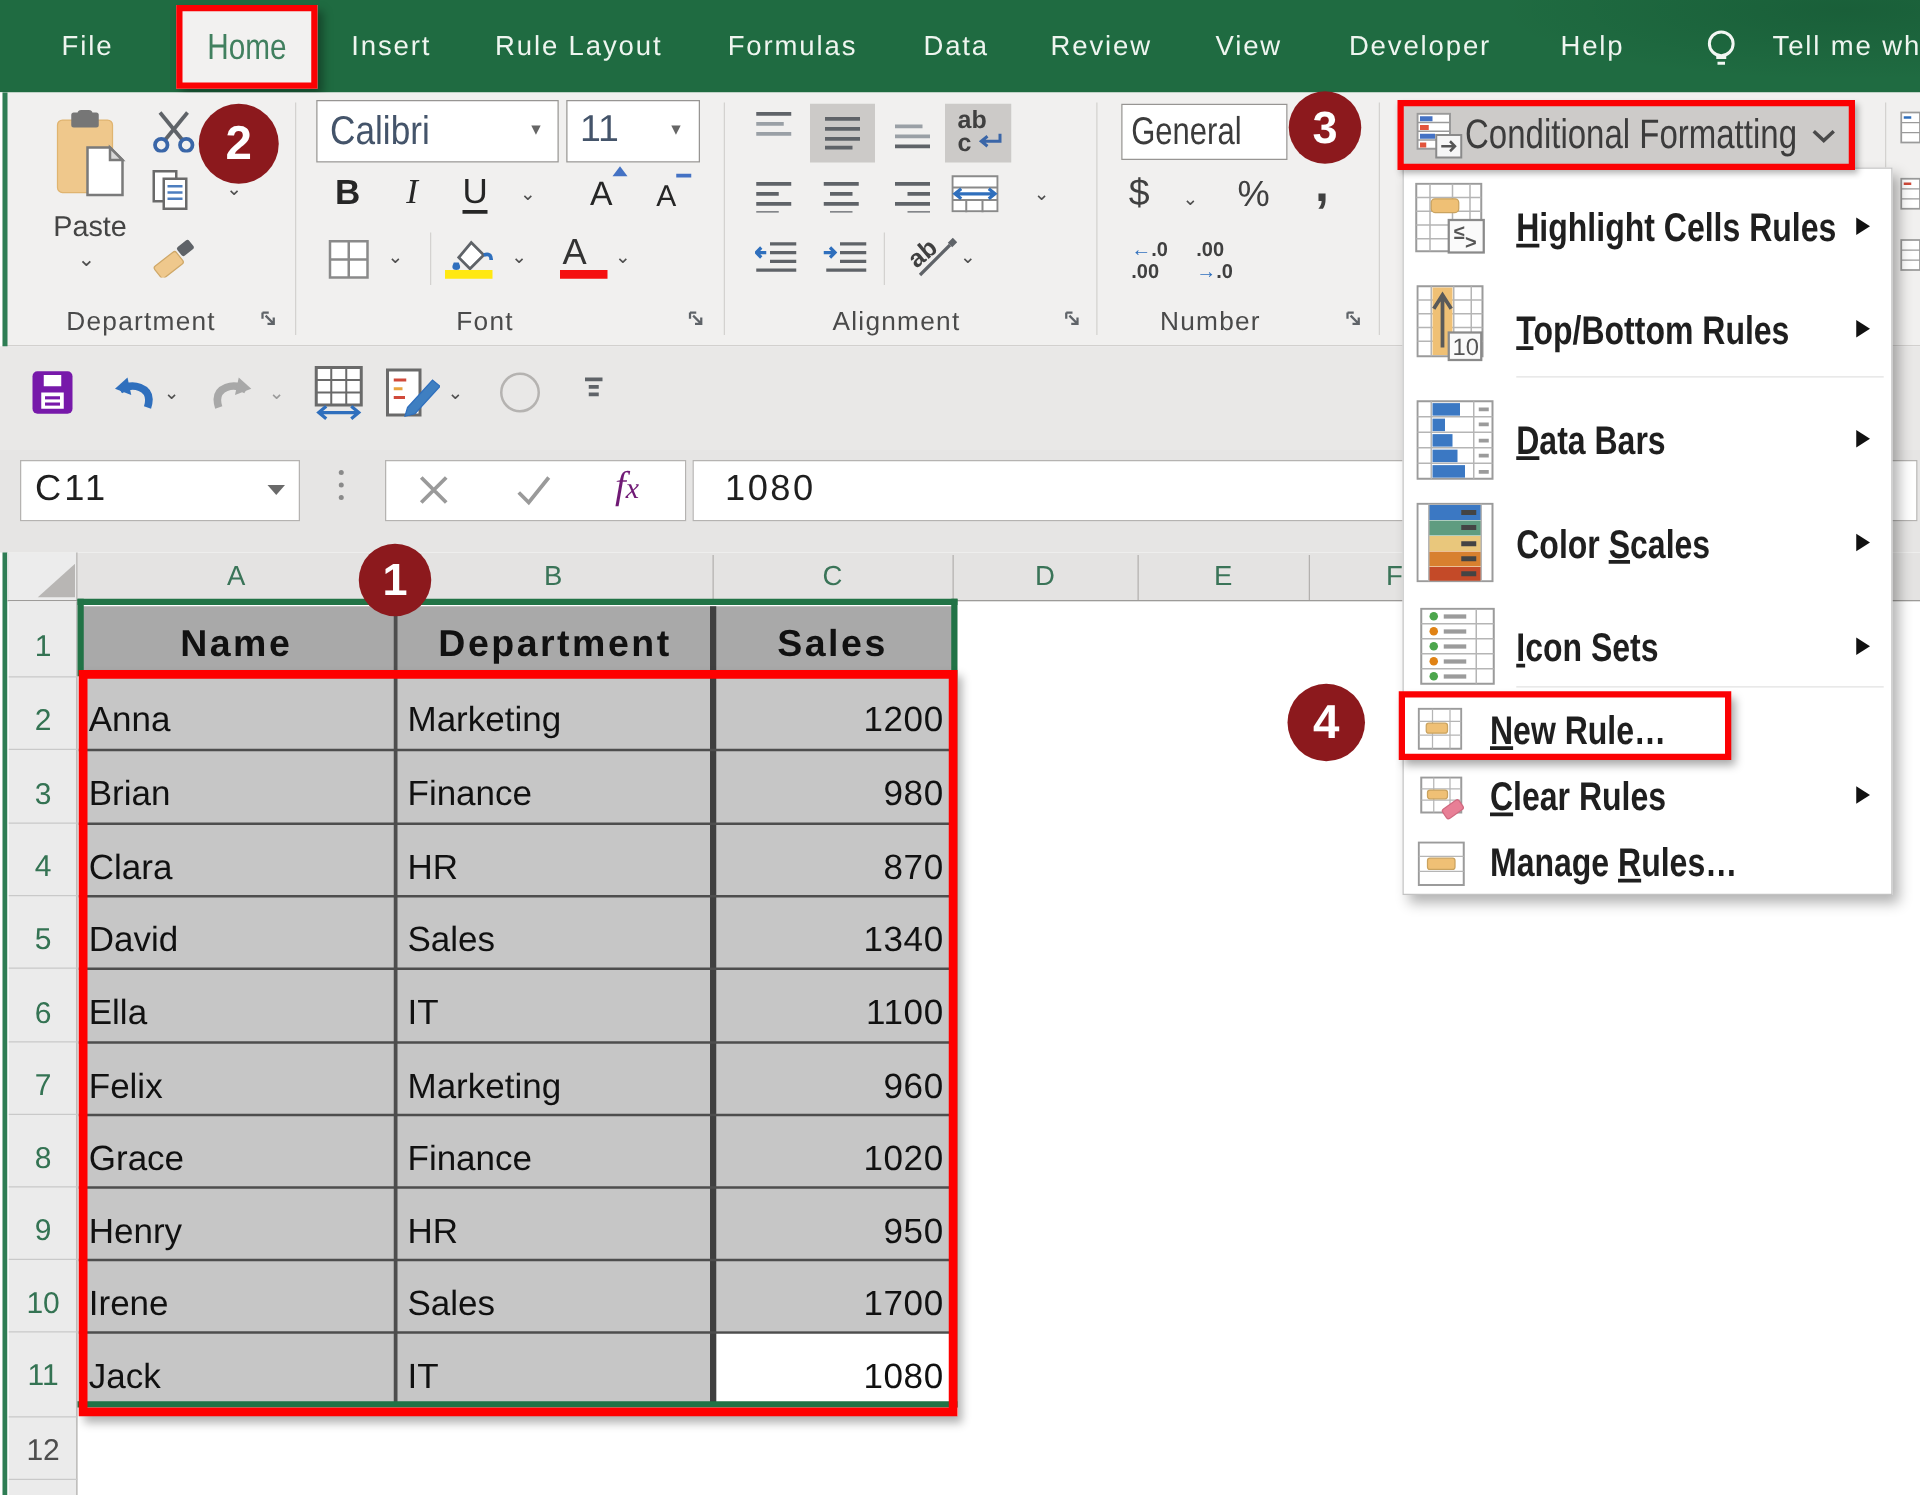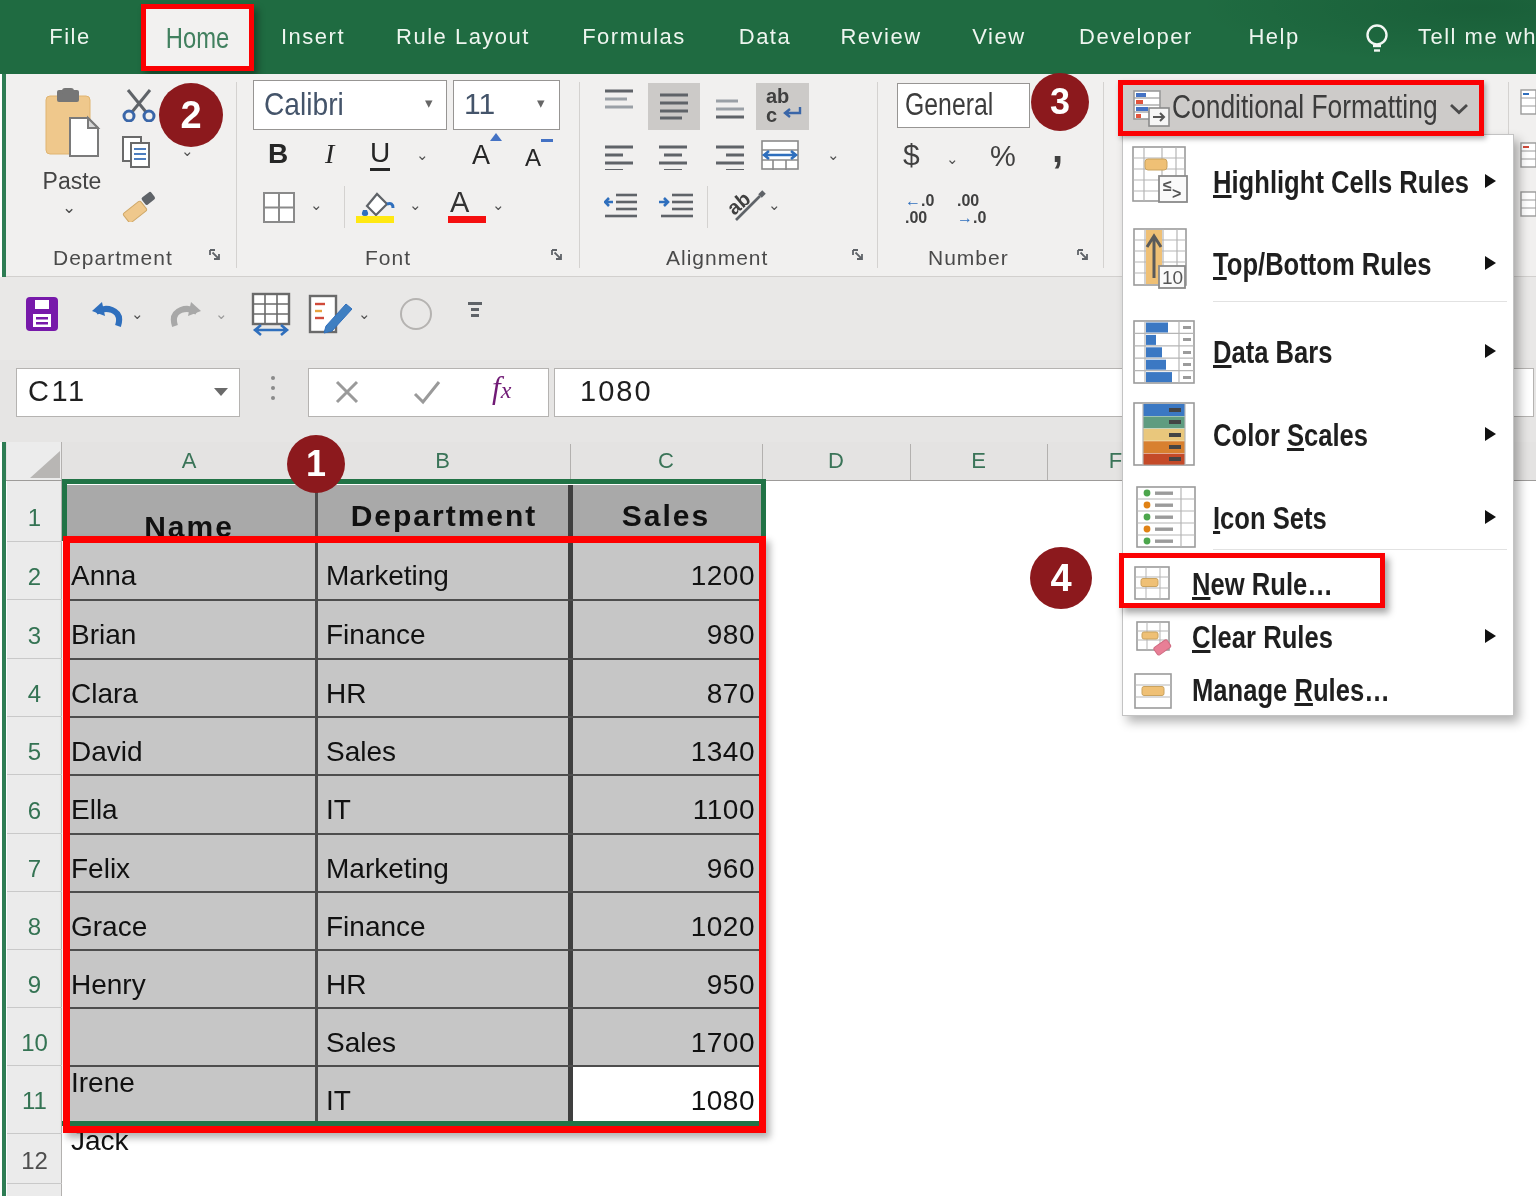--- a/index.html
+++ b/index.html
@@ -364,34 +364,34 @@
   <div class="abs" style="left:7px;top:949px;width:55px;height:1px;background:#c9c9c9;"></div>
   <div class="abs" style="left:7px;top:1007px;width:55px;height:1px;background:#c9c9c9;"></div>
   <div class="abs" style="left:7px;top:1065px;width:55px;height:1px;background:#c9c9c9;"></div>
   <div class="abs" style="left:7px;top:1133px;width:55px;height:1px;background:#c9c9c9;"></div>
   <div class="abs" style="left:7px;top:1183px;width:55px;height:1px;background:#c9c9c9;"></div>
 
   <div class="abs" style="left:63px;top:485px;width:699px;height:56px;background:#a9a9a9;"></div>
   <div class="abs" style="left:63px;top:541px;width:699px;height:584px;background:#c6c6c6;"></div>
   <div class="abs" style="left:573px;top:1065px;width:188px;height:58px;background:#ffffff;"></div>
 
-  <div class="abs" style="left:63px;top:496px;width:252px;height:54px;line-height:62px;text-align:center;font-size:30px;letter-spacing:2px;font-weight:bold;color:#111;">Name</div>
+  <div class="abs" style="left:63px;top:485px;width:252px;height:54px;line-height:62px;text-align:center;font-size:30px;letter-spacing:2px;font-weight:bold;color:#111;">Name</div>
   <div class="abs" style="left:318px;top:485px;width:252px;height:54px;line-height:62px;text-align:center;font-size:30px;letter-spacing:2px;font-weight:bold;color:#111;">Department</div>
   <div class="abs" style="left:570px;top:485px;width:192px;height:54px;line-height:62px;text-align:center;font-size:30px;letter-spacing:2px;font-weight:bold;color:#111;">Sales</div>
 
   <div class="abs" style="left:71px;top:541px;width:240px;font-size:28px;color:#111;">
       <div style="height:58px;line-height:70px;">Anna</div>
       <div style="height:59px;line-height:72px;">Brian</div>
       <div style="height:58px;line-height:72px;">Clara</div>
       <div style="height:58px;line-height:72px;">David</div>
       <div style="height:59px;line-height:72px;">Ella</div>
       <div style="height:58px;line-height:72px;">Felix</div>
       <div style="height:58px;line-height:72px;">Grace</div>
       <div style="height:58px;line-height:72px;">Henry</div>
-      <div style="height:58px;line-height:72px;margin-top:40px;">Irene</div>
+      <div style="height:58px;line-height:72px;">Irene</div>
       <div style="height:58px;line-height:72px;">Jack</div>
     </div>
   <div class="abs" style="left:326px;top:541px;width:240px;font-size:28px;color:#111;">
       <div style="height:58px;line-height:70px;">Marketing</div>
       <div style="height:59px;line-height:72px;">Finance</div>
       <div style="height:58px;line-height:72px;">HR</div>
       <div style="height:58px;line-height:72px;">Sales</div>
       <div style="height:59px;line-height:72px;">IT</div>
       <div style="height:58px;line-height:72px;">Marketing</div>
       <div style="height:58px;line-height:72px;">Finance</div>

